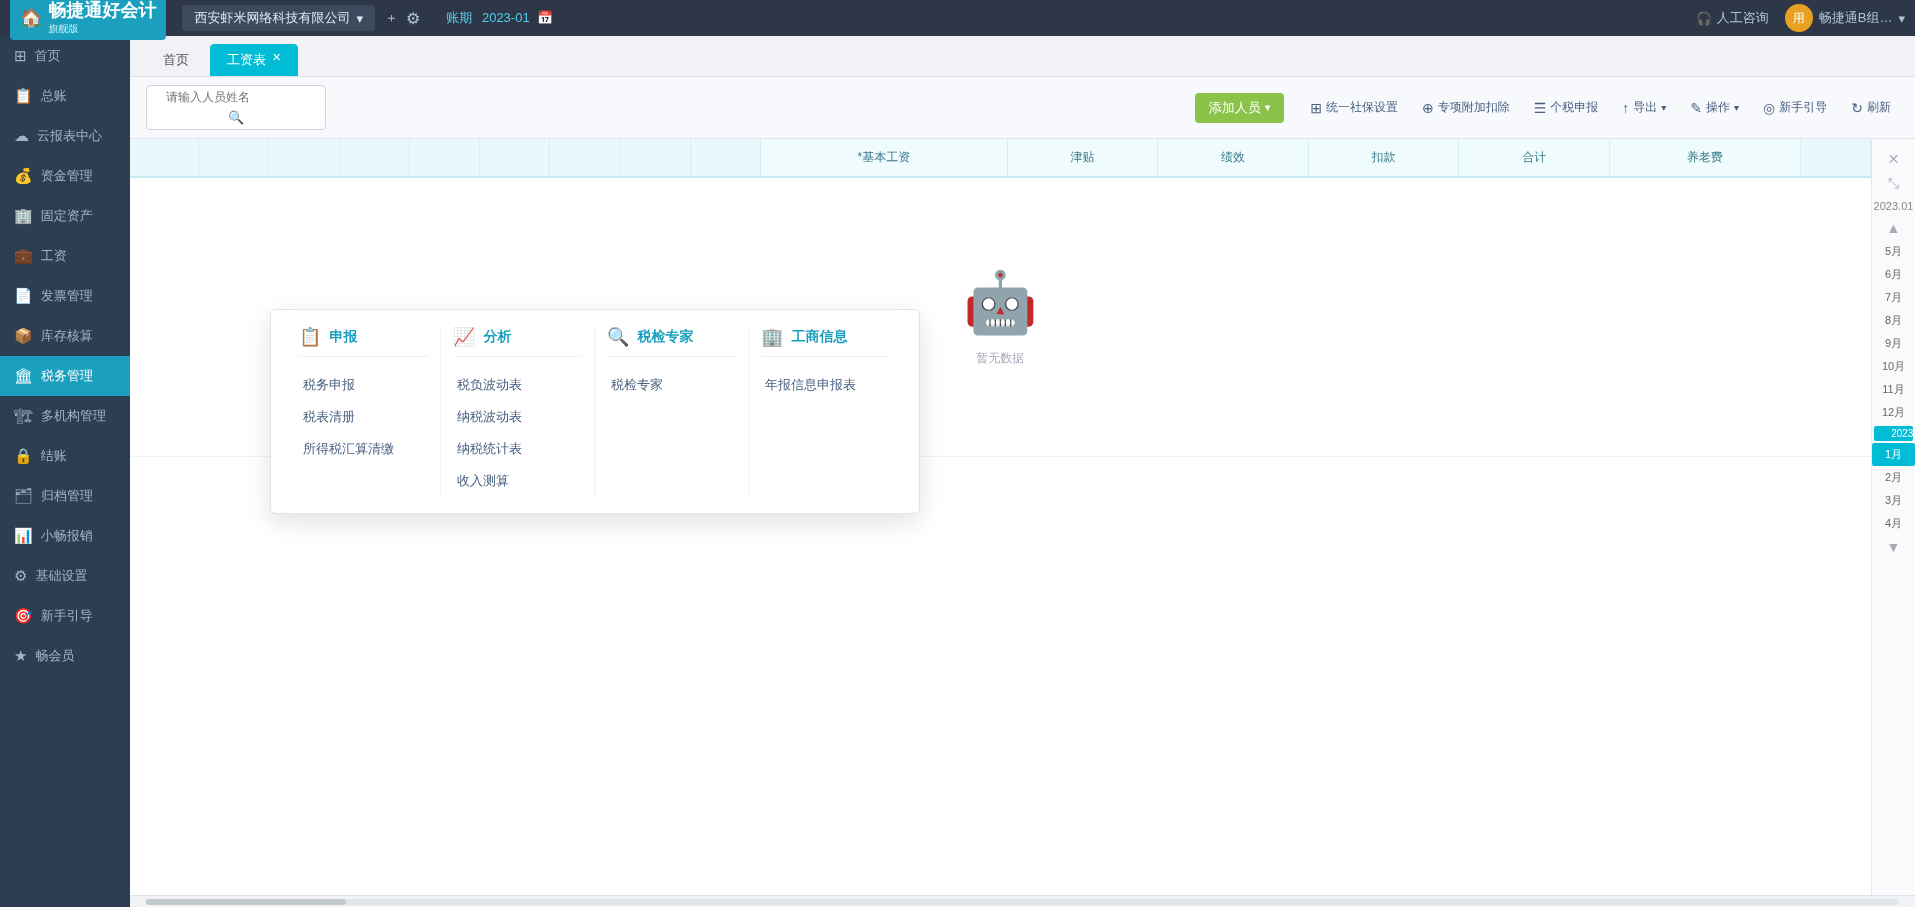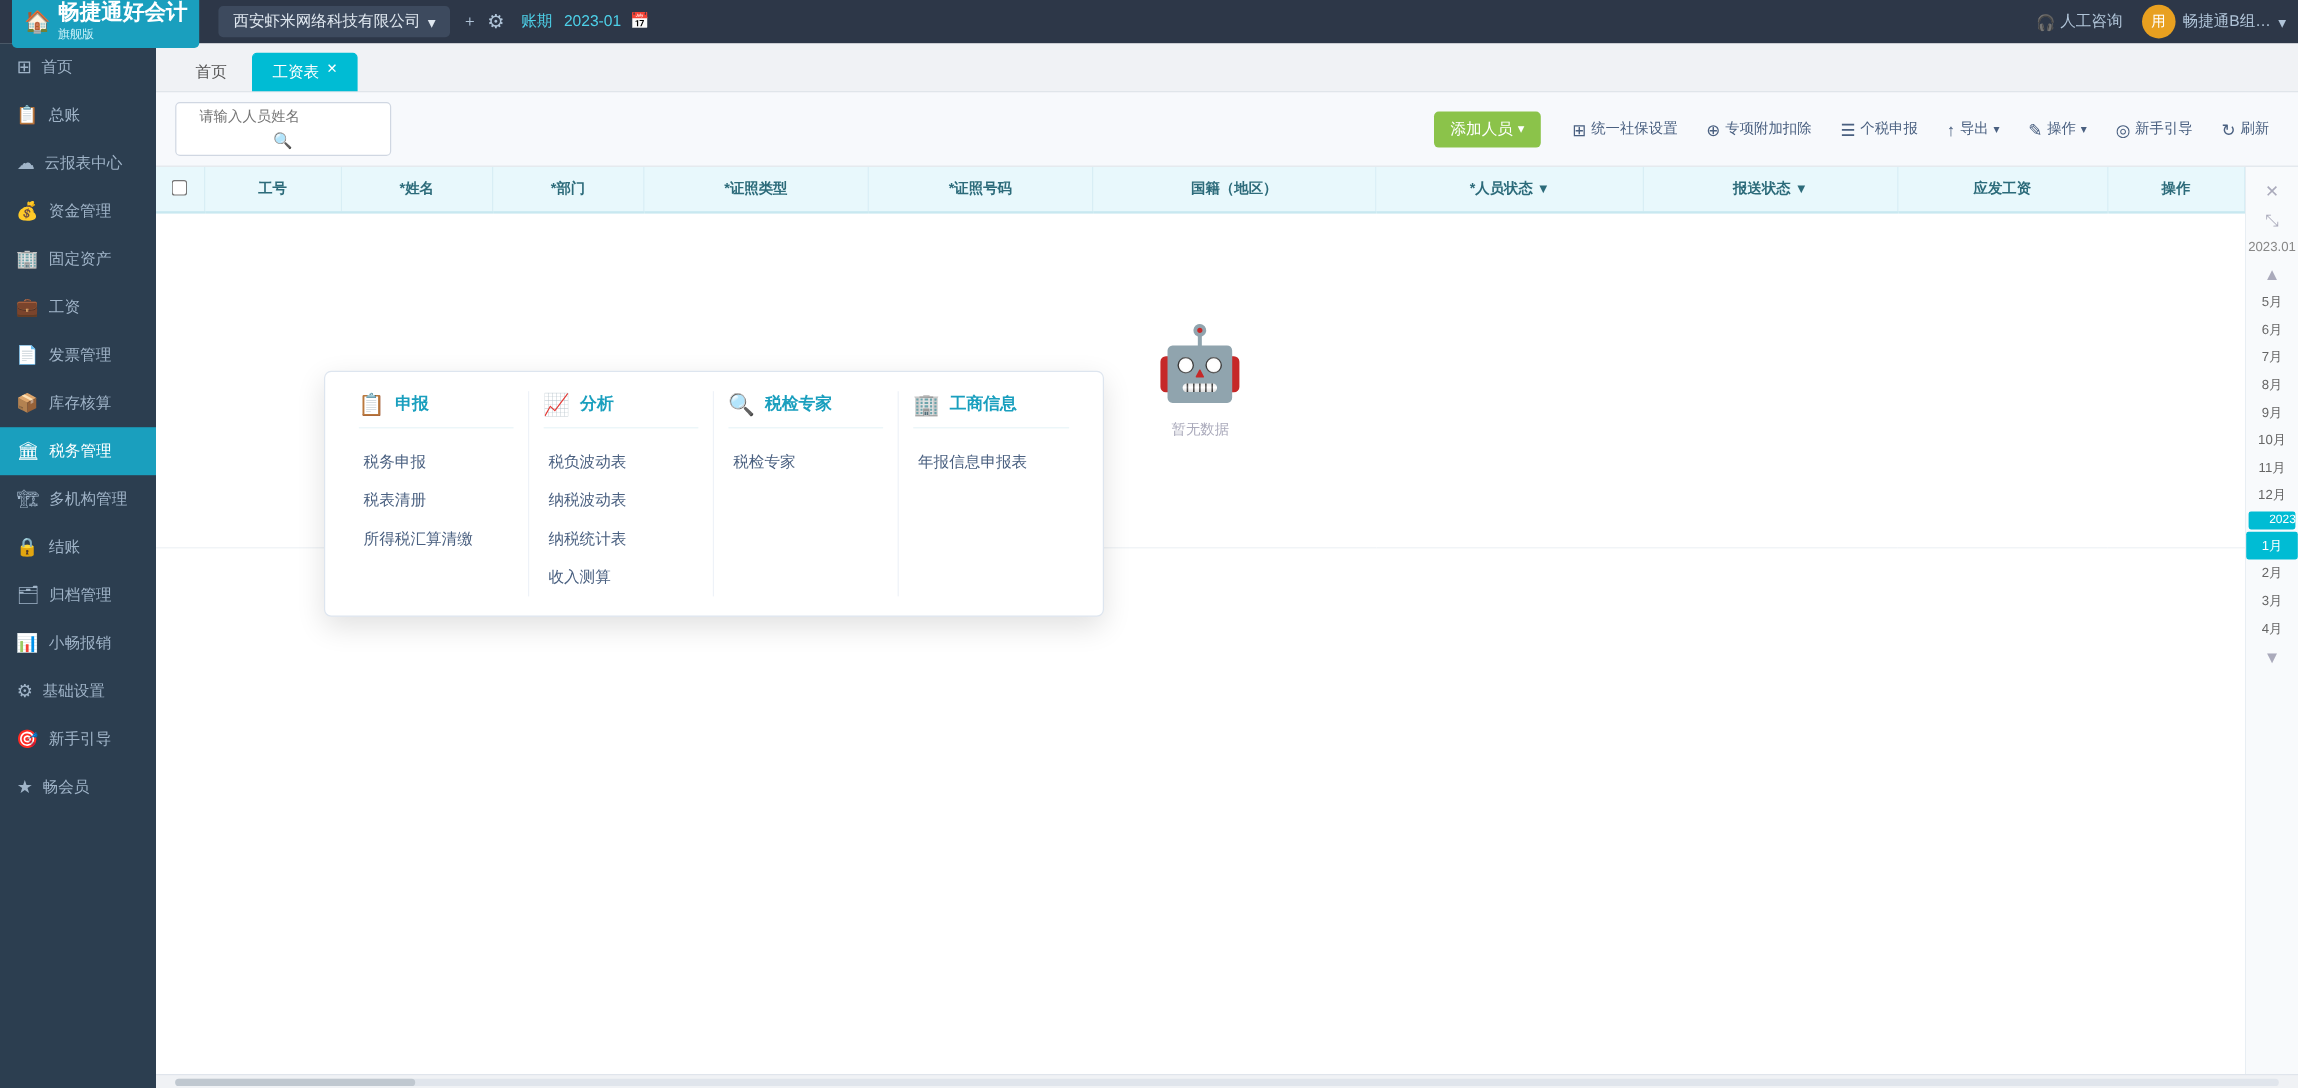--- a/index.html
+++ b/index.html
@@ -18,21 +18,21 @@
       border-radius: 4px; margin-right: 16px;
     }
     .logo-icon { font-size: 18px; }
     .logo-text { font-size: 18px; font-weight: bold; color: #fff; line-height: 1.2; }
     .logo-sub { font-size: 10px; color: #c8f0f8; }
     .company-selector {
       display: flex; align-items: center; gap: 6px;
       background: #3d4a5e; padding: 4px 12px;
       border-radius: 4px; cursor: pointer; color: #e0e8f0;
     }
-    .header-period { margin-left: 8px; color: #b0c4d8; font-size: 13px; }
+    .header-period { margin-left: 20px; color: #b0c4d8; font-size: 13px; }
     .header-period span { color: #4dd0e8; margin-left: 6px; }
     .header-right { margin-left: auto; display: flex; align-items: center; gap: 16px; color: #b0c4d8; }
     .header-btn { display: flex; align-items: center; gap: 4px; cursor: pointer; }
     .avatar { width: 28px; height: 28px; border-radius: 50%; background: #e8a020; display: flex; align-items: center; justify-content: center; color: #fff; font-size: 12px; }
 
     
     .main-layout { display: flex; height: calc(907px - 36px); }
 
     
     .sidebar {
@@ -402,41 +402,36 @@
             </div>
             <div class="popup-item">
               <span>年报信息申报表</span>
             </div>
           </div>
         </div>
 
         <table class="data-table">
           <thead>
             <tr>
-              <th class="th-checkbox">
-                <input type="checkbox" style="">
-              </th>
-              <th>工号</th>
-              <th>*姓名</th>
-              <th>*部门</th>
-              <th>*证照类型</th>
-              <th>*证照号码</th>
-              <th>国籍（地区）</th>
-              <th>
-                <span>*人员状态</span>
-                <span style="font-size:11px;">▼</span>
-              </th>
-              <th>
-                <span>报送状态</span>
-                <span style="font-size:11px;">▼</span>
-              </th>
-              <th colspan="6" class="th-grouped">
-                <span>应发工资</span>
-              </th>
-              <th>操作</th>
+              <th></th>
+              <th></th>
+              <th></th>
+              <th></th>
+              <th></th>
+              <th></th>
+              <th></th>
+              <th></th>
+              <th></th>
+              <th class="sub">*基本工资</th>
+              <th class="sub">津贴</th>
+              <th class="sub">绩效</th>
+              <th class="sub">扣款</th>
+              <th class="sub">合计</th>
+              <th class="sub">养老费</th>
+              <th></th>
             </tr>
           </thead>
           <tbody>
             <tr>
               <td colspan="17">
                 <div class="no-data">
                   <div class="no-data-icon">🤖</div>
                   <div>暂无数据</div>
                 </div>
               </td>

